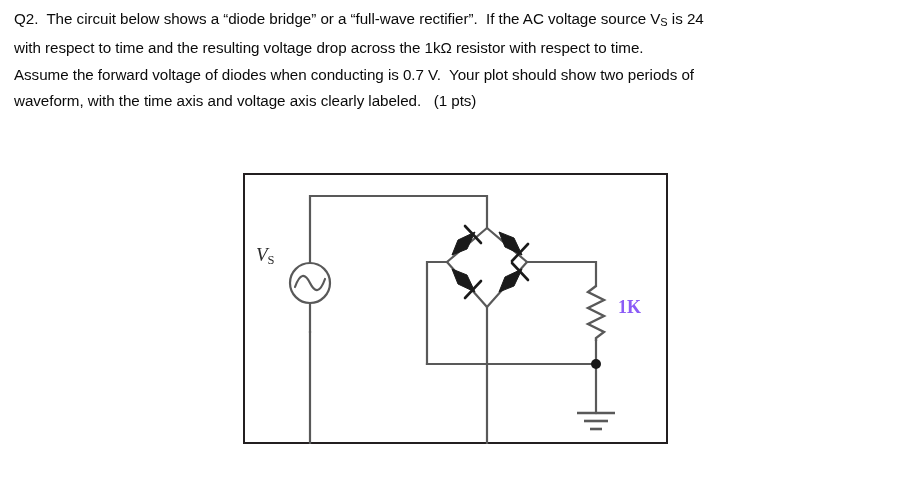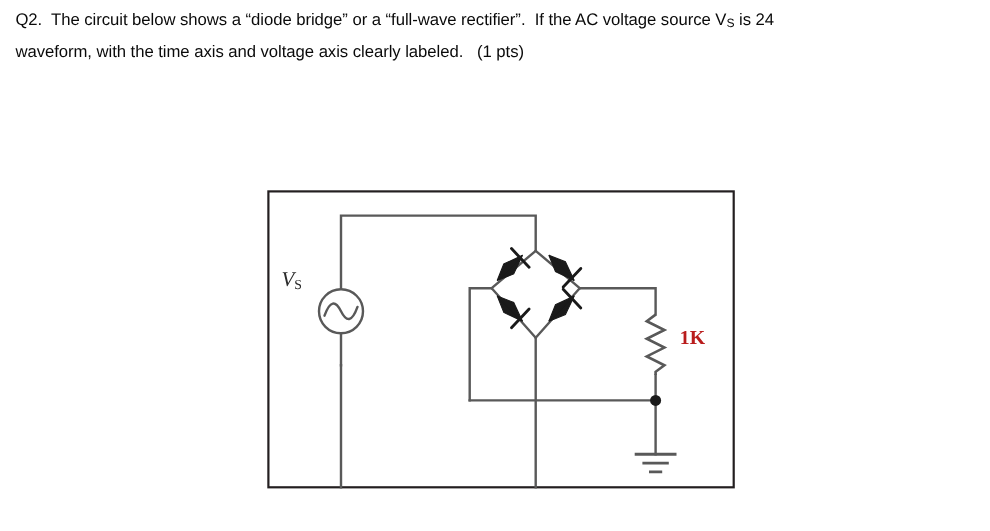--- a/index.html
+++ b/index.html
@@ -81,32 +81,34 @@
     font-style: normal;
     vertical-align: -0.25em;
   }
   .lbl-1k {
     position: absolute;
     left: 375px;
     top: 125px;
     font-family: "Liberation Serif", serif;
     font-weight: bold;
     font-size: 18px;
-    color: #b91c1c;
+    color: #8b5cf6;
     line-height: 1;
     white-space: nowrap;
   }
 </style>
 </head>
 <body>
 
 <div id="page">
 
   <div class="question-block">
     <div class="q-line" id="qline1">Q2.  The circuit below shows a “diode bridge” or a “full-wave rectifier”.  If the AC voltage source V<sub>S</sub> is 24</div>
+    <div class="q-line" id="qline3">with respect to time and the resulting voltage drop across the 1kΩ resistor with respect to time.</div>
+    <div class="q-line" id="qline4">Assume the forward voltage of diodes when conducting is 0.7 V.  Your plot should show two periods of</div>
     <div class="q-line" id="qline5">waveform, with the time axis and voltage axis clearly labeled.   (1 pts)</div>
   </div>
 
   <div class="figure-wrap">
     <div class="figure-border"></div>
 
     <svg class="circuit-svg" viewBox="0 0 425 271">
       <g fill="none" stroke="#595959" stroke-width="2.2" stroke-linecap="square">
 
         <path d="M 67 90 L 67 23 L 244 23 L 244 55"></path>

